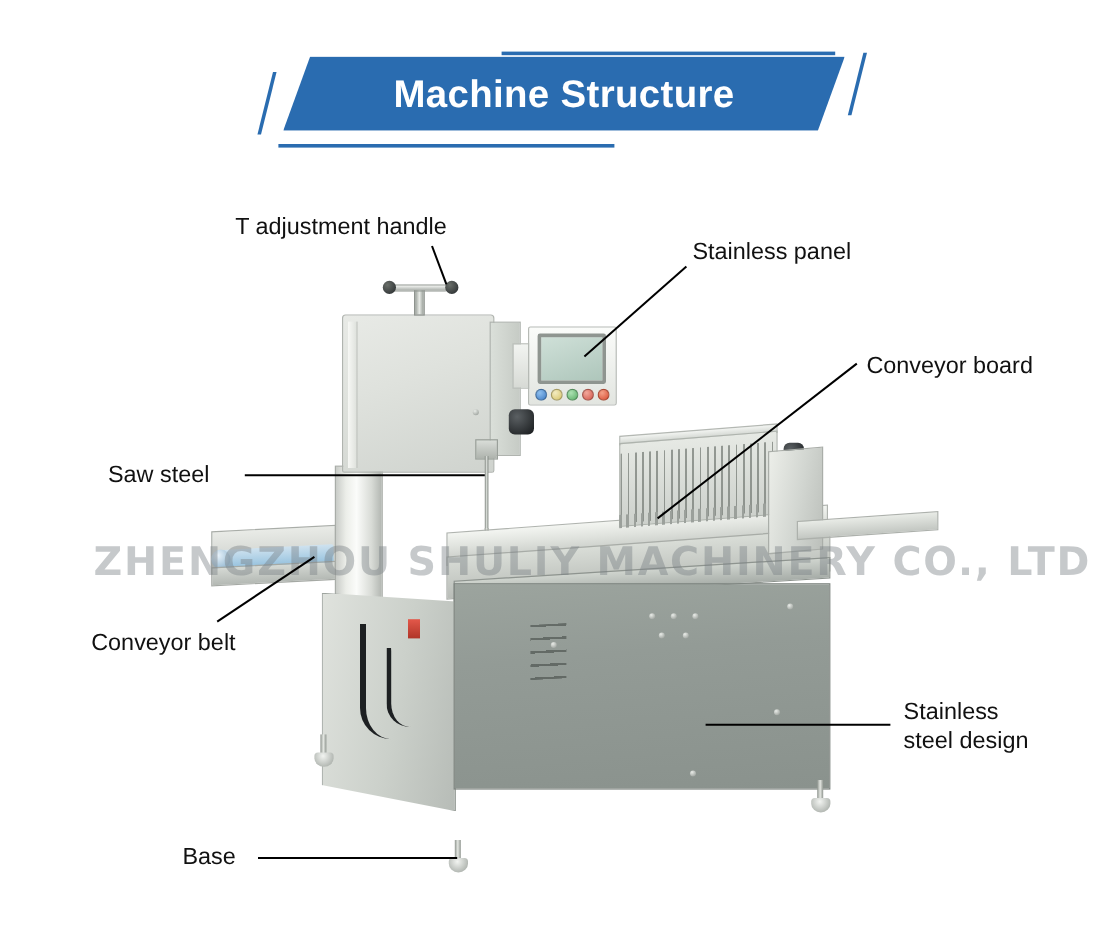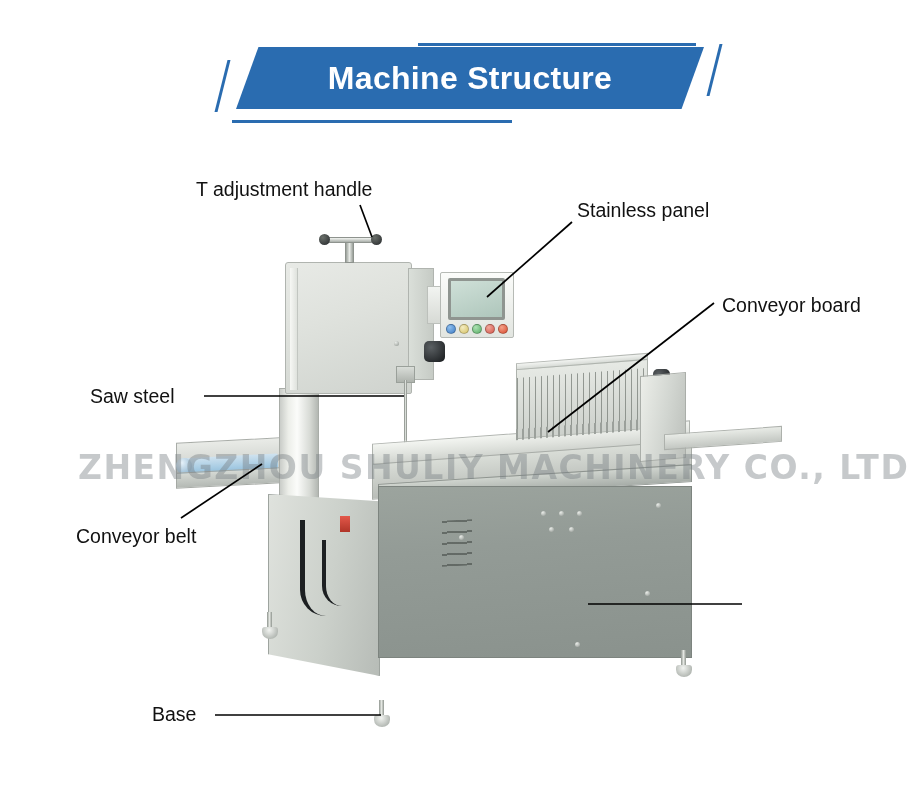--- a/index.html
+++ b/index.html
@@ -389,16 +389,20 @@
   <div class="callout" style="left:196px; top:178px;">T adjustment handle</div>
 
   <div class="callout" style="left:577px; top:199px;">Stainless panel</div>
 
   <div class="callout" style="left:722px; top:294px;">Conveyor board</div>
 
   <div class="callout" style="left:90px; top:385px;">Saw steel</div>
 
   <div class="callout" style="left:34px; top:525px;margin-left:42px;">Conveyor belt</div>
 
+  <div class="callout two-line" style="left:753px; top:581px; width:140px;">
+    <span>Stainless</span><br>
+    <span>steel design</span>
+  </div>
 
   <div class="callout" style="left:152px; top:703px;">Base</div>
 
 </div>
 
 </body></html>

